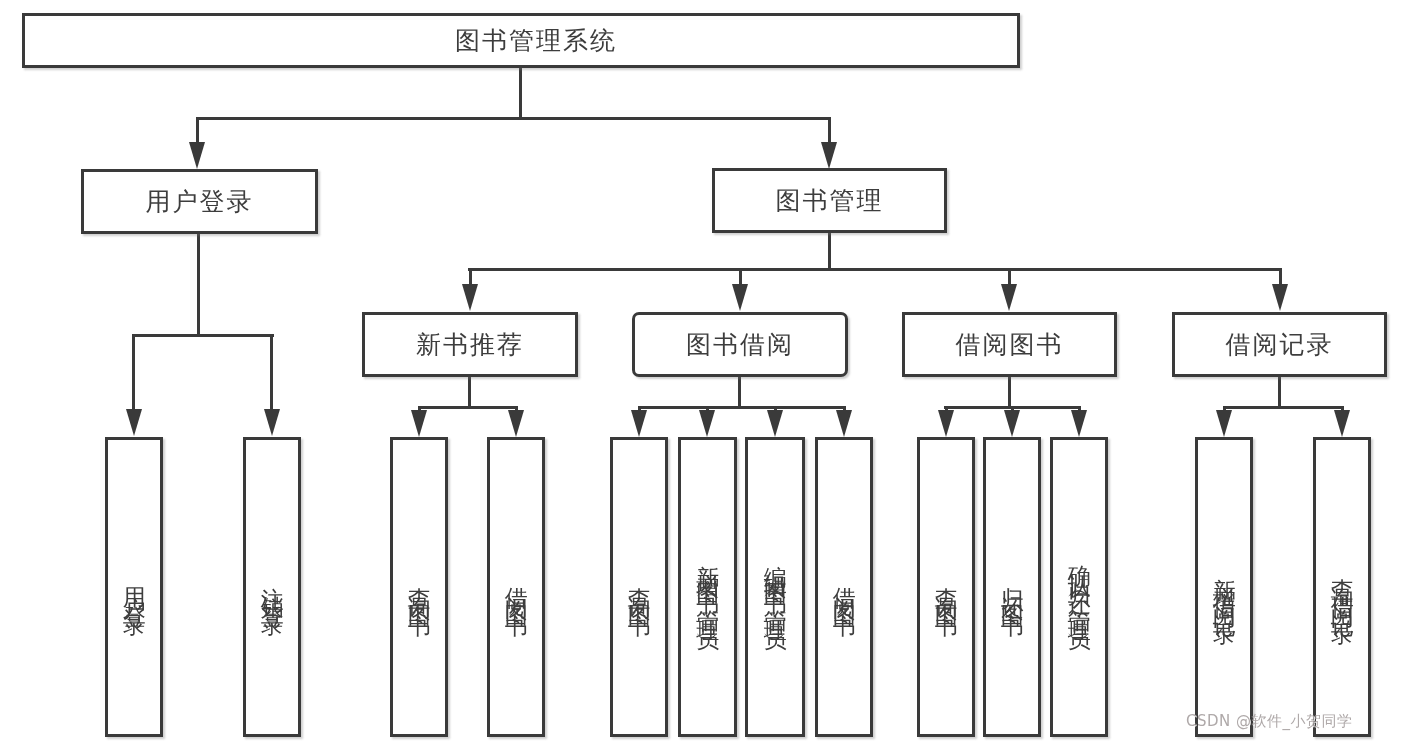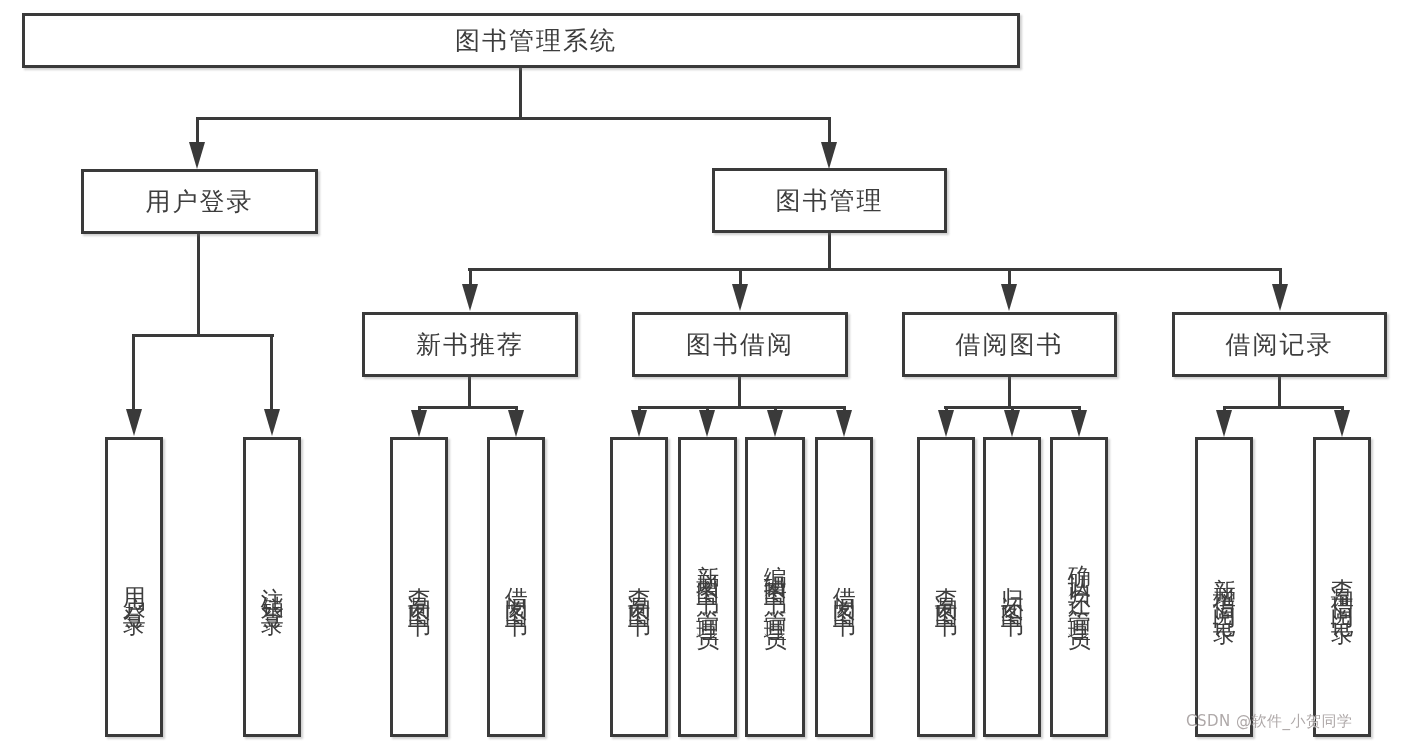--- a/index.html
+++ b/index.html
@@ -57,21 +57,21 @@
 <body>
 
 <div id="stage">
 
   <div class="box" style="left:22px;top:13px;width:998px;height:55px;padding-left:30px;">图书管理系统</div>
 
   <div class="box" style="left:81px;top:169px;width:237px;height:65px;">用户登录</div>
   <div class="box" style="left:712px;top:168px;width:235px;height:65px;">图书管理</div>
 
   <div class="box" style="left:362px;top:312px;width:216px;height:65px;">新书推荐</div>
-  <div class="box" style="left:632px;top:312px;width:216px;height:65px;">图书借阅</div>
+  <div class="box" style="left:632px;top:312px;width:216px;height:65px;border-radius:7px;">图书借阅</div>
   <div class="box" style="left:902px;top:312px;width:215px;height:65px;">借阅图书</div>
   <div class="box" style="left:1172px;top:312px;width:215px;height:65px;">借阅记录</div>
 
   <div class="box vbox" style="left:105px;top:437px;width:58px;height:300px;">用户登录</div>
   <div class="box vbox" style="left:243px;top:437px;width:58px;height:300px;">注销登录</div>
 
   <div class="box vbox" style="left:390px;top:437px;width:58px;height:300px;">查询图书</div>
   <div class="box vbox" style="left:487px;top:437px;width:58px;height:300px;">借阅图书</div>
 
   <div class="box vbox" style="left:610px;top:437px;width:58px;height:300px;">查询图书</div>

